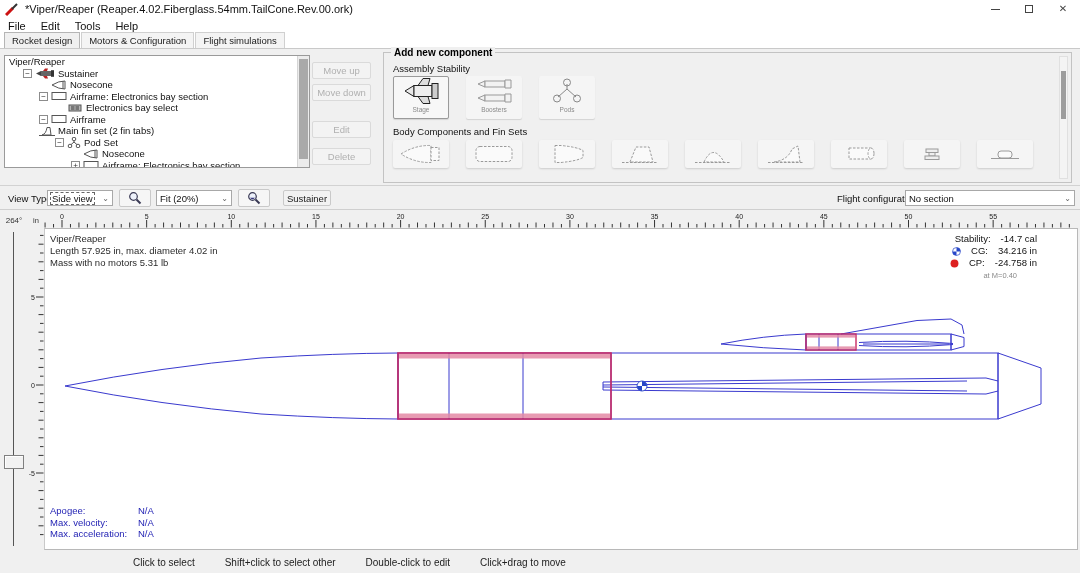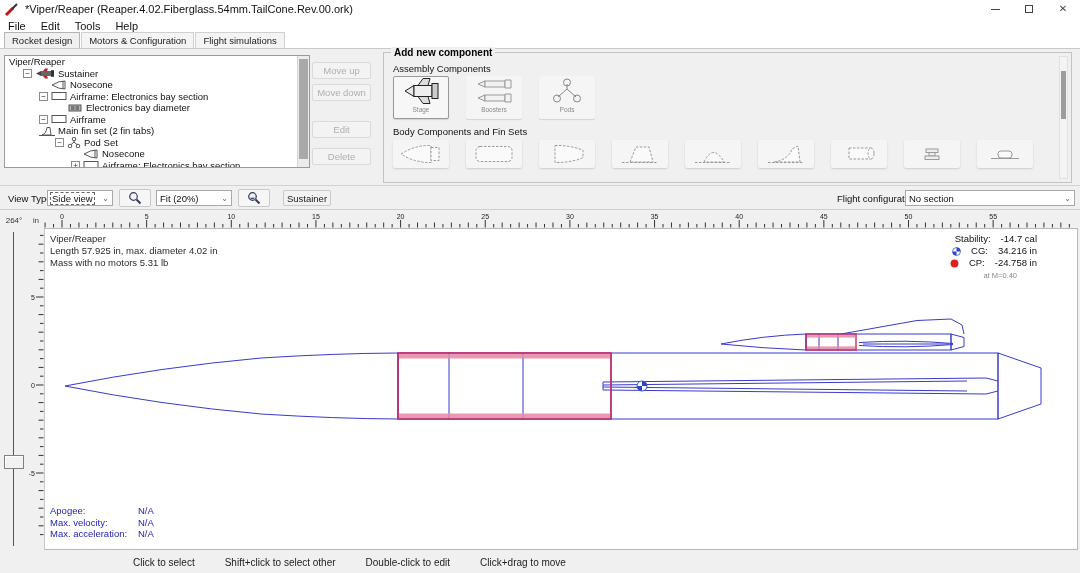--- a/index.html
+++ b/index.html
@@ -160,21 +160,21 @@
         </div>
         <div class="tree-row" style="padding-left: 50px;">
           <span style="width: 12px; flex: 0 0 auto;"></span>
           <span class="tree-ic">
             <svg width="16" height="10" viewBox="0 0 16 10">
               <rect x="2" y="2" width="12" height="6" fill="#b5b5b5" stroke="#555"></rect>
               <rect x="4" y="3" width="3.5" height="4" fill="#777"></rect>
               <rect x="8.5" y="3" width="3.5" height="4" fill="#777"></rect>
             </svg>
           </span>
-          <span>Electronics bay diameter</span>
+          <span>Electronics bay select</span>
         </div>
         <div class="tree-row" style="padding-left: 34px;">
           <span class="expander">−</span>
           <span class="tree-ic">
             <svg width="16" height="10" viewBox="0 0 16 10">
               <rect x="1" y="1.5" width="14" height="7" fill="#fff" stroke="#555" stroke-width="1"></rect>
             </svg>
           </span>
           <span>Airframe</span>
         </div>
@@ -225,21 +225,21 @@
       </div>
   </div>
   <div id="action-buttons">
       <div class="action-btn abs" style="top: 13px;">Move up</div>
       <div class="action-btn abs" style="top: 35px;">Move down</div>
       <div class="action-btn abs" style="top: 72px;">Edit</div>
       <div class="action-btn abs" style="top: 99px;">Delete</div>
     </div>
   <div id="add-panel" class="abs">
     <span id="add-title">Add new component</span>
-    <span class="sect-label" style="top:10px">Assembly Components</span>
+    <span class="sect-label" style="top:10px">Assembly Stability</span>
     <div id="assembly-row">
         <div class="asm-btn selected">
           <span>
             <svg width="40" height="28" viewBox="0 0 40 28">
               <path d="M4,14 L13,8.5 L13,19.5 Z" fill="#e8e8e8" stroke="#222"></path>
               <rect x="13" y="8.5" width="18" height="11" fill="#eee" stroke="#222"></rect>
               <path d="M17,8.5 L22,1.5 L29,1.5 L27,8.5 Z" fill="#ddd" stroke="#222"></path>
               <path d="M17,19.5 L22,26.5 L29,26.5 L27,19.5 Z" fill="#ddd" stroke="#222"></path>
               <rect x="31" y="6.5" width="6" height="15" fill="#ccc" stroke="#222"></rect>
             </svg>

